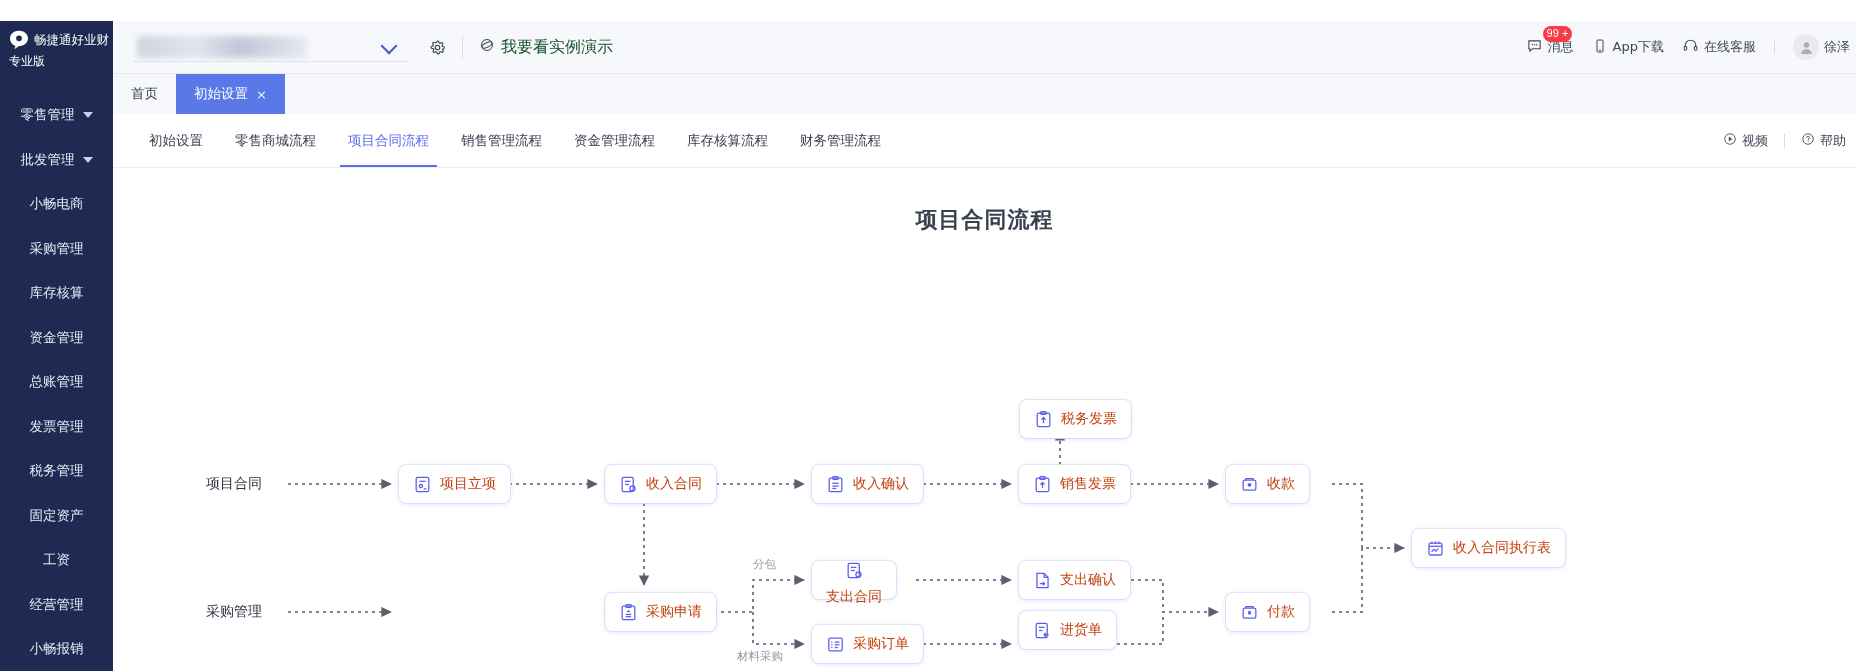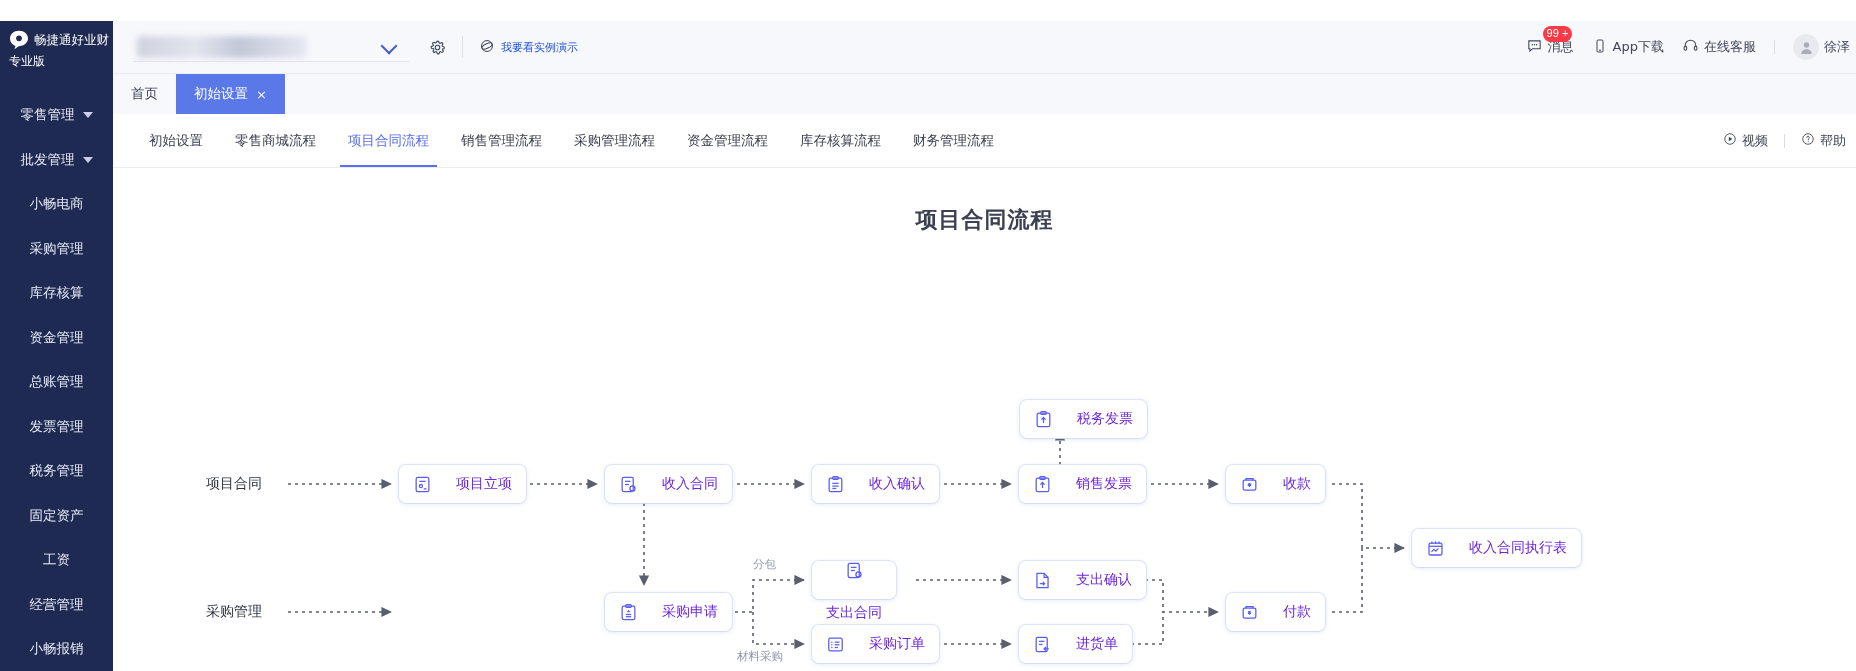--- a/index.html
+++ b/index.html
@@ -64,21 +64,21 @@
     position:absolute; left:8px; bottom:0; width:276px; height:1px; background:#e1e4ee;
   }
   .chev {
     position:absolute; right:20px; top:8px; width:12px; height:12px;
     border-right:2px solid #4a5cc7; border-bottom:2px solid #4a5cc7;
     transform: rotate(45deg); cursor:pointer;
   }
   .gear { margin-left:14px; cursor:pointer; display:flex; align-items:center; }
   .vdiv { width:1px; height:22px; background:#dcdfe9; margin:0 16px; }
   .demo-link {
-    display:flex; align-items:center; gap:6px; font-size:11px; color:#1d4ed8;
+    display:flex; align-items:center; gap:6px; font-size:16px; color:#14532d;
     cursor:pointer; font-family:"DejaVu Sans", sans-serif;
   }
   .topbar-right {
     margin-left:auto; display:flex; align-items:center; gap:18px; padding-right:6px;
   }
   .tb-item {
     position:relative; display:flex; align-items:center; gap:5px;
     font-size:13px; color:#3f4657; cursor:pointer;
     font-family:"DejaVu Sans", sans-serif;
   }
@@ -138,25 +138,25 @@
   .flow-title {
     text-align:center; margin-top:37px;
     font-size:22px; color:#3b4050; letter-spacing:1px;
     font-family:"DejaVu Sans", sans-serif;
   }
 
   
   .canvas { position:relative; width:1743px; height:430px; }
   .node {
     position:absolute; height:38px; background:#fff;
-    border-radius:7px; display:flex; align-items:center; gap:24px;
+    border-radius:7px; display:flex; align-items:center; gap:8px;
     padding:0 14px; white-space:nowrap;
     box-shadow: 0 1px 5px rgba(90,110,240,.20), 0 0 0 1px rgba(230,233,247,.9);
     cursor:pointer; font-family:"DejaVu Sans", sans-serif;
-    font-size:14px; color:#6d28d9;
+    font-size:14px; color:#c2410c;
   }
   .node .ic { width:19px; height:19px; flex:0 0 19px; display:block; }
   .rowlabel {
     position:absolute; font-size:14px; color:#2f3442;
     font-family:"DejaVu Sans", sans-serif; white-space:nowrap;
   }
   .edgelabel {
     position:absolute; font-size:11.5px; color:#9097a8;
     font-family:"DejaVu Sans", sans-serif; white-space:nowrap;
   }
@@ -312,23 +312,20 @@
       <div class="subtab">
           <span>零售商城流程</span>
         </div>
       <div class="subtab active">
           <span>项目合同流程</span>
         </div>
       <div class="subtab">
           <span>销售管理流程</span>
         </div>
       <div class="subtab">
-          <span>采购管理流程</span>
-        </div>
-      <div class="subtab">
           <span>资金管理流程</span>
         </div>
       <div class="subtab">
           <span>库存核算流程</span>
         </div>
       <div class="subtab">
           <span>财务管理流程</span>
         </div>
 
       <div class="subnav-right">
@@ -518,21 +515,21 @@
               <line x1="11" y1="12.4" x2="17" y2="12.4"></line>
               <line x1="11" y1="15.8" x2="15" y2="15.8"></line>
             <circle cx="7.4" cy="9" r=".9" fill="#5a5ef0" stroke="none"></circle>
             <circle cx="7.4" cy="12.4" r=".9" fill="#5a5ef0" stroke="none"></circle>
             <circle cx="7.4" cy="15.8" r=".9" fill="#5a5ef0" stroke="none"></circle>
           </svg>
         </span>
         <span>采购订单</span>
       </div>
 
-      <div class="node" style="left:906px; top:390px;">
+      <div class="node" style="left:906px; top:376px;">
         <span class="ic">
           <svg viewBox="0 0 24 24" width="19" height="19" fill="none" stroke="#5a5ef0" stroke-width="1.6">
             <rect x="4" y="3" width="14" height="18" rx="2"></rect>
               <line x1="7.5" y1="8" x2="14.5" y2="8"></line>
             <line x1="7.5" y1="12" x2="12" y2="12"></line>
             <path d="M20 17.5h-6M16.4 15.2L14 17.5l2.4 2.3"></path>
           </svg>
         </span>
         <span>进货单</span>
       </div>

